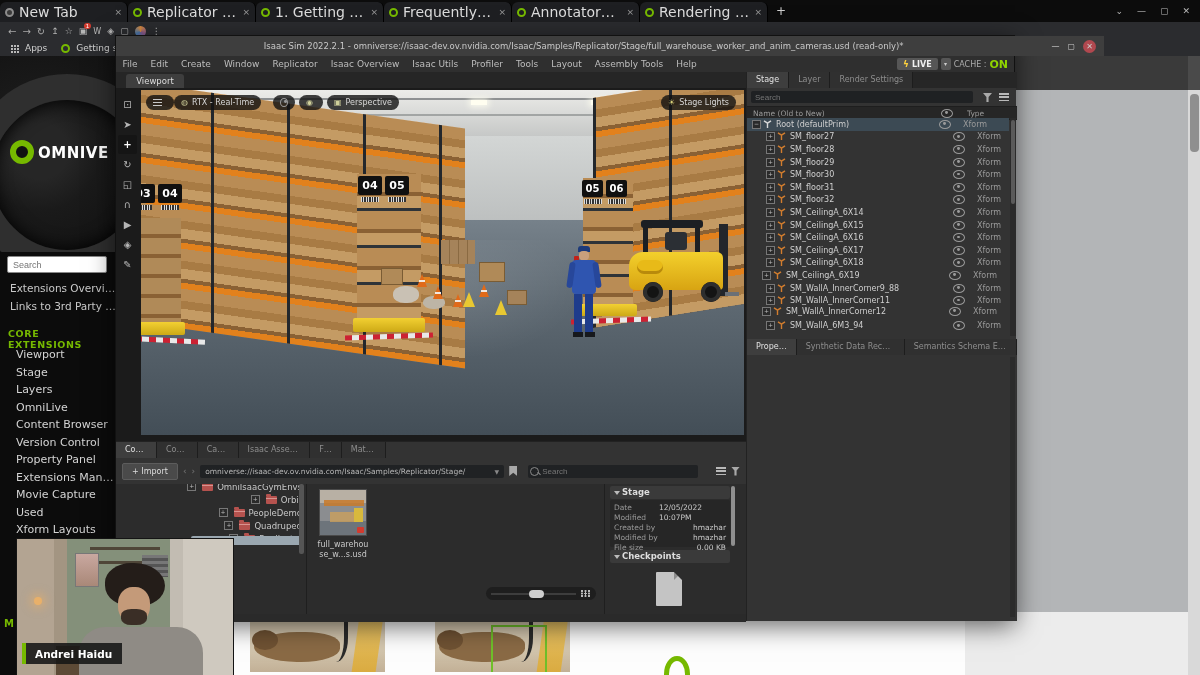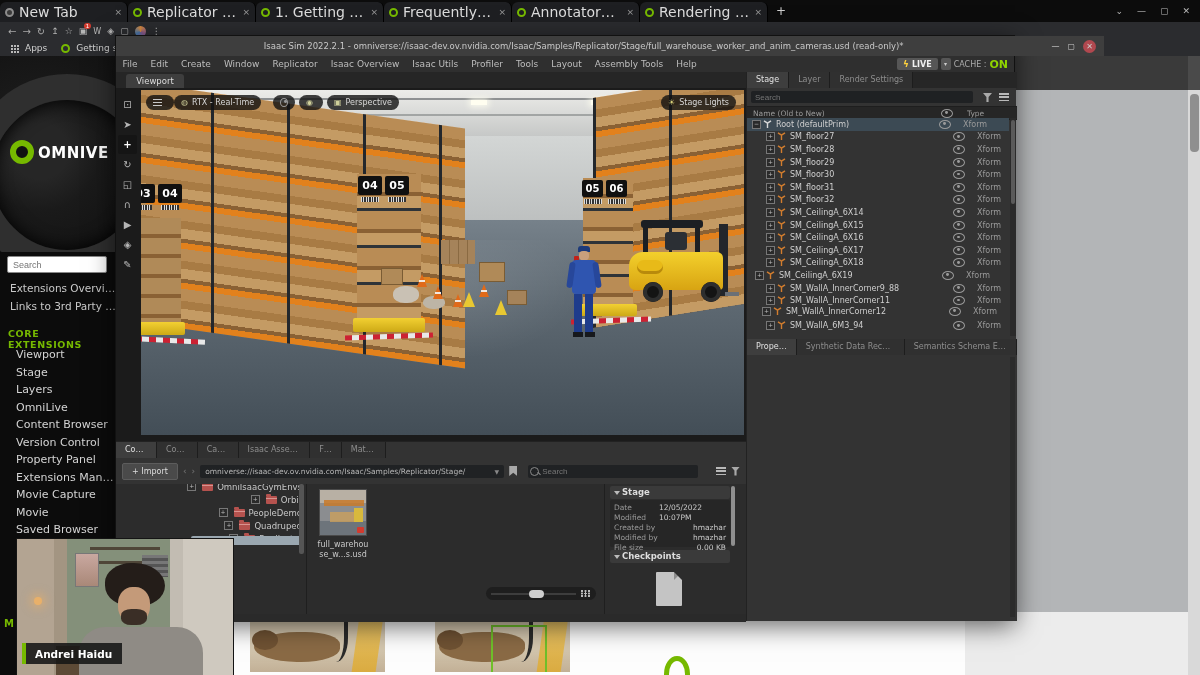--- a/index.html
+++ b/index.html
@@ -261,22 +261,22 @@
   <div id="side-items" class="ab">
       <div class="sitem tx">Viewport</div>
       <div class="sitem tx">Stage</div>
       <div class="sitem tx">Layers</div>
       <div class="sitem tx">OmniLive</div>
       <div class="sitem tx">Content Browser</div>
       <div class="sitem tx">Version Control</div>
       <div class="sitem tx">Property Panel</div>
       <div class="sitem tx">Extensions Manager</div>
       <div class="sitem tx">Movie Capture</div>
-      <div class="sitem tx">Movie</div>
-      <div class="sitem tx">Saved Browser</div>
+      <div class="sitem tx">Used</div>
+      <div class="sitem tx">Xform Layouts</div>
     </div>
   <div id="partialM" class="ab">M</div>
 </div>
 <div id="strip-dark" class="ab"></div>
 <div id="strip-gray" class="ab"></div>
 <div id="bottom-white" class="ab">
   <div id="gray-block" class="ab"></div>
   <div class="photo ab" style="left:134px">
     <div class="dog"></div>
     <div class="doghead"></div>
@@ -609,21 +609,21 @@
           <span class="exp">+</span>
           <span style="display: flex; align-items: center;">
             <svg width="9" height="9" viewBox="0 0 9 9">
               <path d="M4.5 8V3.2M4.5 3.2 1 .8M4.5 3.2 8 .8" stroke="#d27d2e" stroke-width="1.4" fill="none"></path>
             </svg>
           </span>
           <span class="sname">SM_CeilingA_6X18</span>
           <span class="eye"></span>
           <span class="stype">Xform</span>
         </div>
-        <div class="srow" style="top: 151.2px; padding-left: 5px;">
+        <div class="srow" style="top: 151.2px; padding-left: 12px;">
           <span class="exp">+</span>
           <span style="display: flex; align-items: center;">
             <svg width="9" height="9" viewBox="0 0 9 9">
               <path d="M4.5 8V3.2M4.5 3.2 1 .8M4.5 3.2 8 .8" stroke="#d27d2e" stroke-width="1.4" fill="none"></path>
             </svg>
           </span>
           <span class="sname">SM_CeilingA_6X19</span>
           <span class="eye"></span>
           <span class="stype">Xform</span>
         </div>

